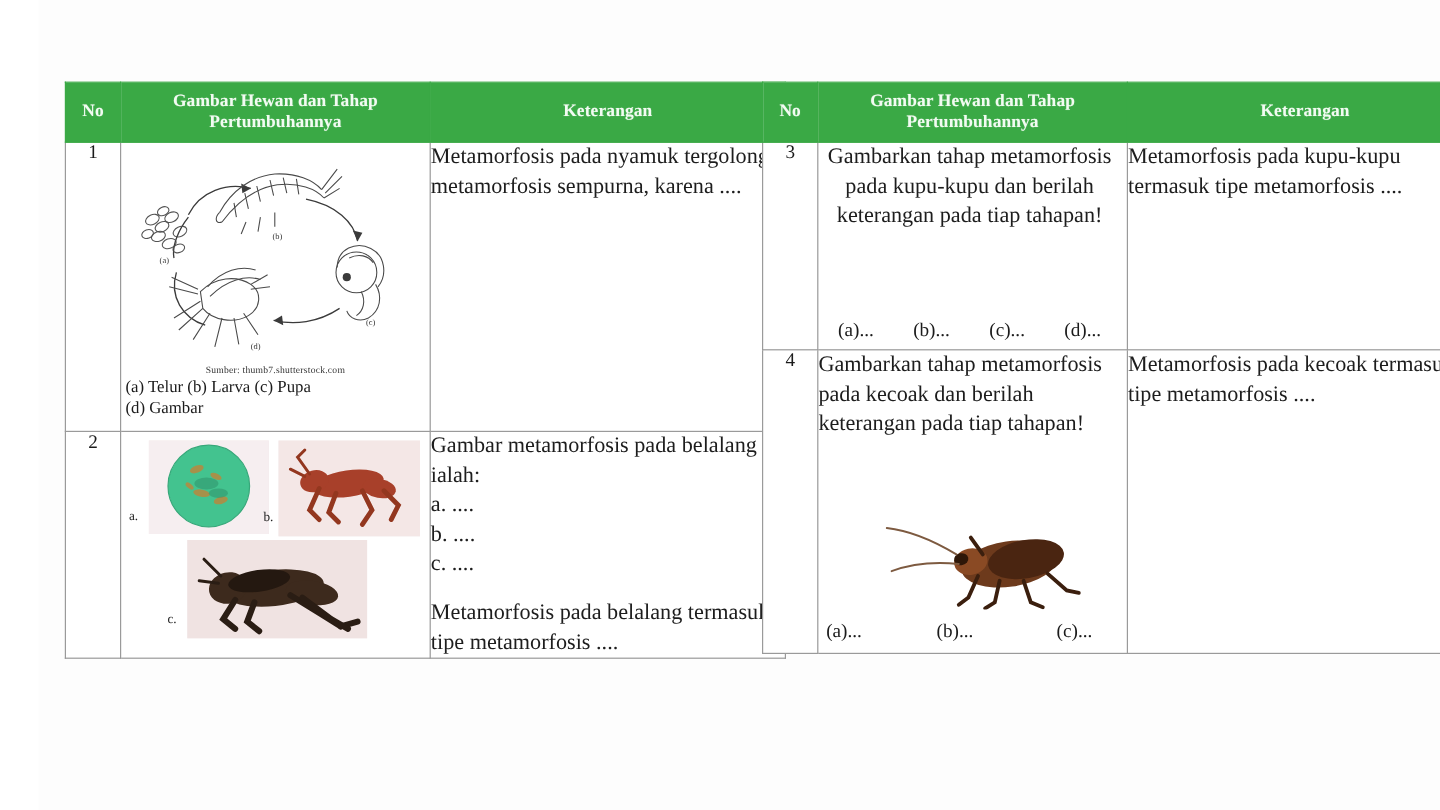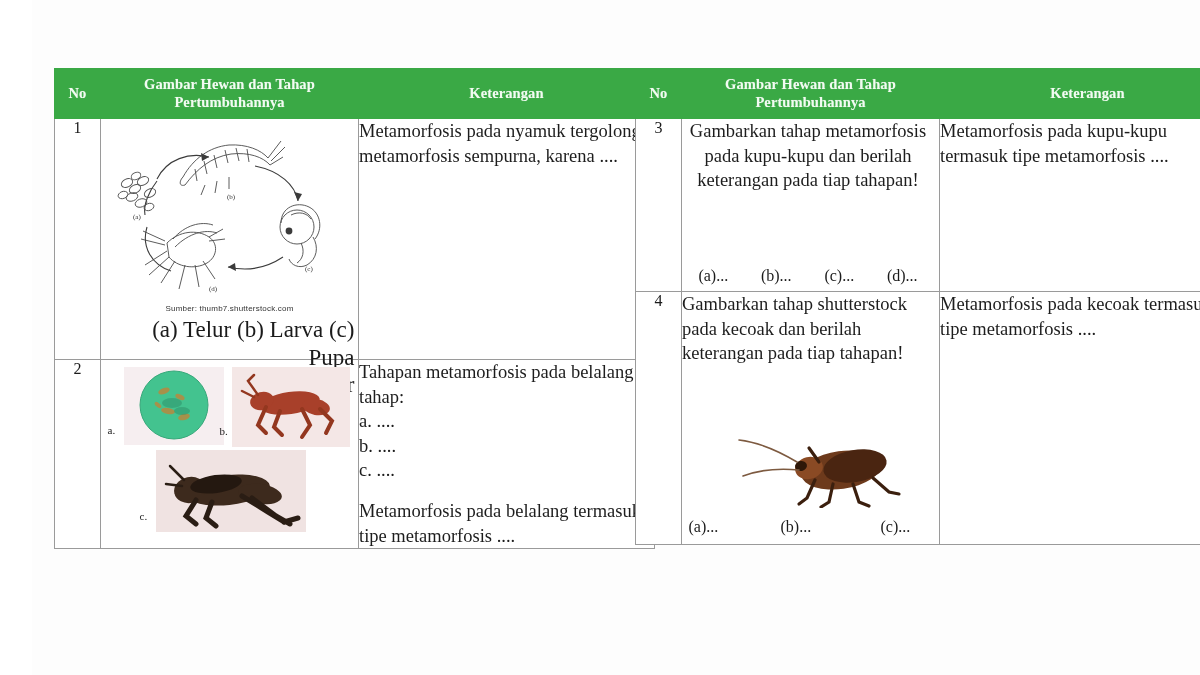--- a/index.html
+++ b/index.html
@@ -64,25 +64,25 @@
   .img-cell{padding:4px 4px 6px 4px;}
 
   
   .mosq-wrap{
     position:relative;width:250px;height:240px;margin:0 auto;
   }
   .mosq-svg{position:absolute;left:0;top:0;}
   .cap-src{
     position:absolute;left:0;right:0;top:185px;
     text-align:center;font-size:8px;color:#333;
-    font-family:Liberation Sans, sans-serif;letter-spacing:.2px;
+    font-family:Liberation Serif, serif;letter-spacing:.2px;
   }
   .cap-main{
     position:absolute;left:0;right:0;top:197px;
-    text-align:right;font-size:23px;line-height:1.2;color:#1b1b1b;
+    text-align:left;font-size:14px;line-height:1.2;color:#1b1b1b;
   }
 
   
   .gh-wrap{position:relative;width:252px;height:185px;margin:2px auto 0 auto;}
   .photo{position:absolute;background:#f3e9ea;overflow:hidden;}
   .ph-a{left:20px;top:5px;width:100px;height:78px;}
   .ph-b{left:128px;top:5px;width:118px;height:80px;}
   .ph-c{left:52px;top:88px;width:150px;height:82px;}
   .lbl{position:absolute;font-size:11px;color:#222;}
   .lbl-a{left:4px;top:62px;}
@@ -262,21 +262,21 @@
               <g stroke="#2a1d14" stroke-width="2.5" fill="none" stroke-linecap="round">
                 <path d="M28 30 L14 16"></path>
                 <path d="M26 36 L10 34"></path>
               </g>
             </svg>
           </div>
           <div class="lbl lbl-c">c.</div>
         </div>
       </td>
       <td class="ket-cell">
-        <p>Tahapan metamorfosis pada belalang tahap:</p>
+        <p>Gambar metamorfosis pada belalang ialah:</p>
         <p>a. ....</p>
         <p>b. ....</p>
         <p>c. ....</p>
         <div class="gap"></div>
         <p>Metamorfosis pada belalang termasuk tipe metamorfosis ....</p>
       </td>
     </tr>
   </tbody>
     </table>
 
@@ -307,21 +307,21 @@
         </div>
       </td>
       <td class="ket-cell">
         <p>Metamorfosis pada kupu-kupu termasuk tipe metamorfosis ....</p>
       </td>
     </tr>
 
     <tr>
       <td class="no-cell">4</td>
       <td class="ket-cell">
-        <p>Gambarkan tahap shutterstock pada kecoak dan berilah keterangan pada tiap tahapan!</p>
+        <p>Gambarkan tahap metamorfosis pada kecoak dan berilah keterangan pada tiap tahapan!</p>
         <div class="roach-wrap">
           <div class="roach-stage">
             <svg width="180" height="80" viewBox="0 0 180 80">
               <rect width="180" height="80" fill="#ffffff"></rect>
               <g fill="#6d3a1c">
                 <ellipse cx="108" cy="42" rx="40" ry="19" transform="rotate(-8 108 42)"></ellipse>
               </g>
               <g fill="#4a2511">
                 <ellipse cx="122" cy="38" rx="32" ry="16" transform="rotate(-10 122 38)"></ellipse>
               </g>

